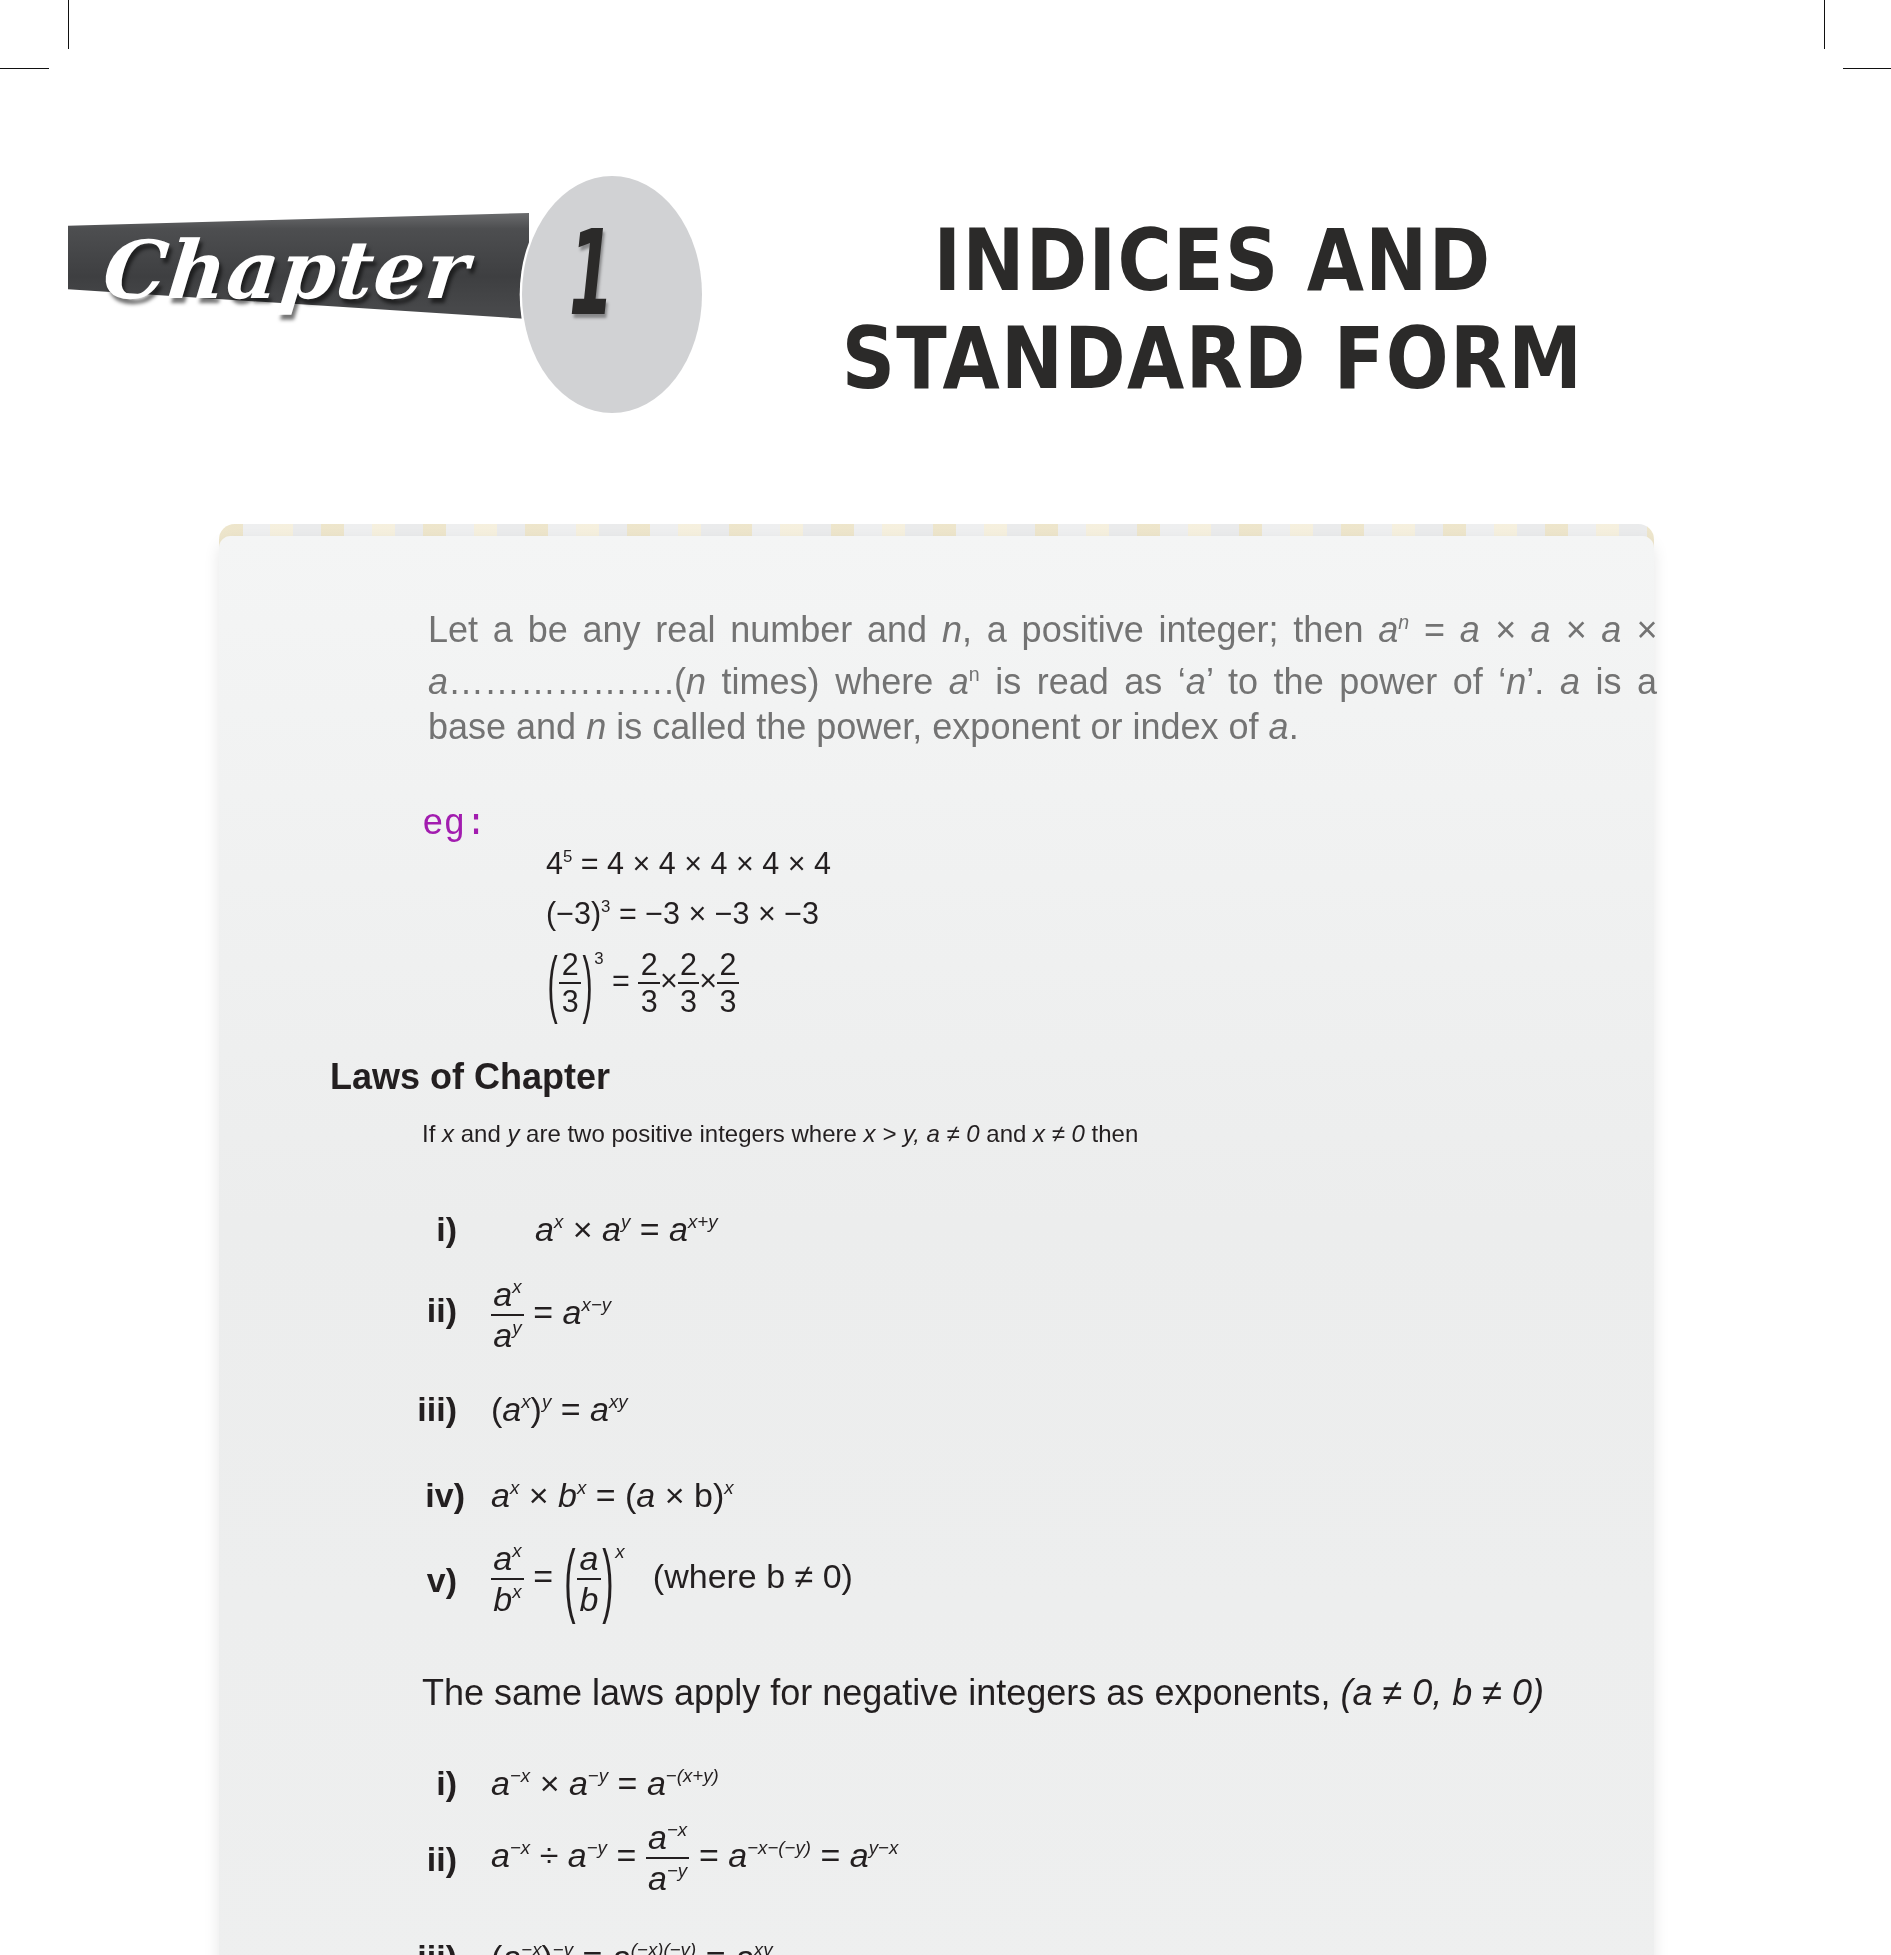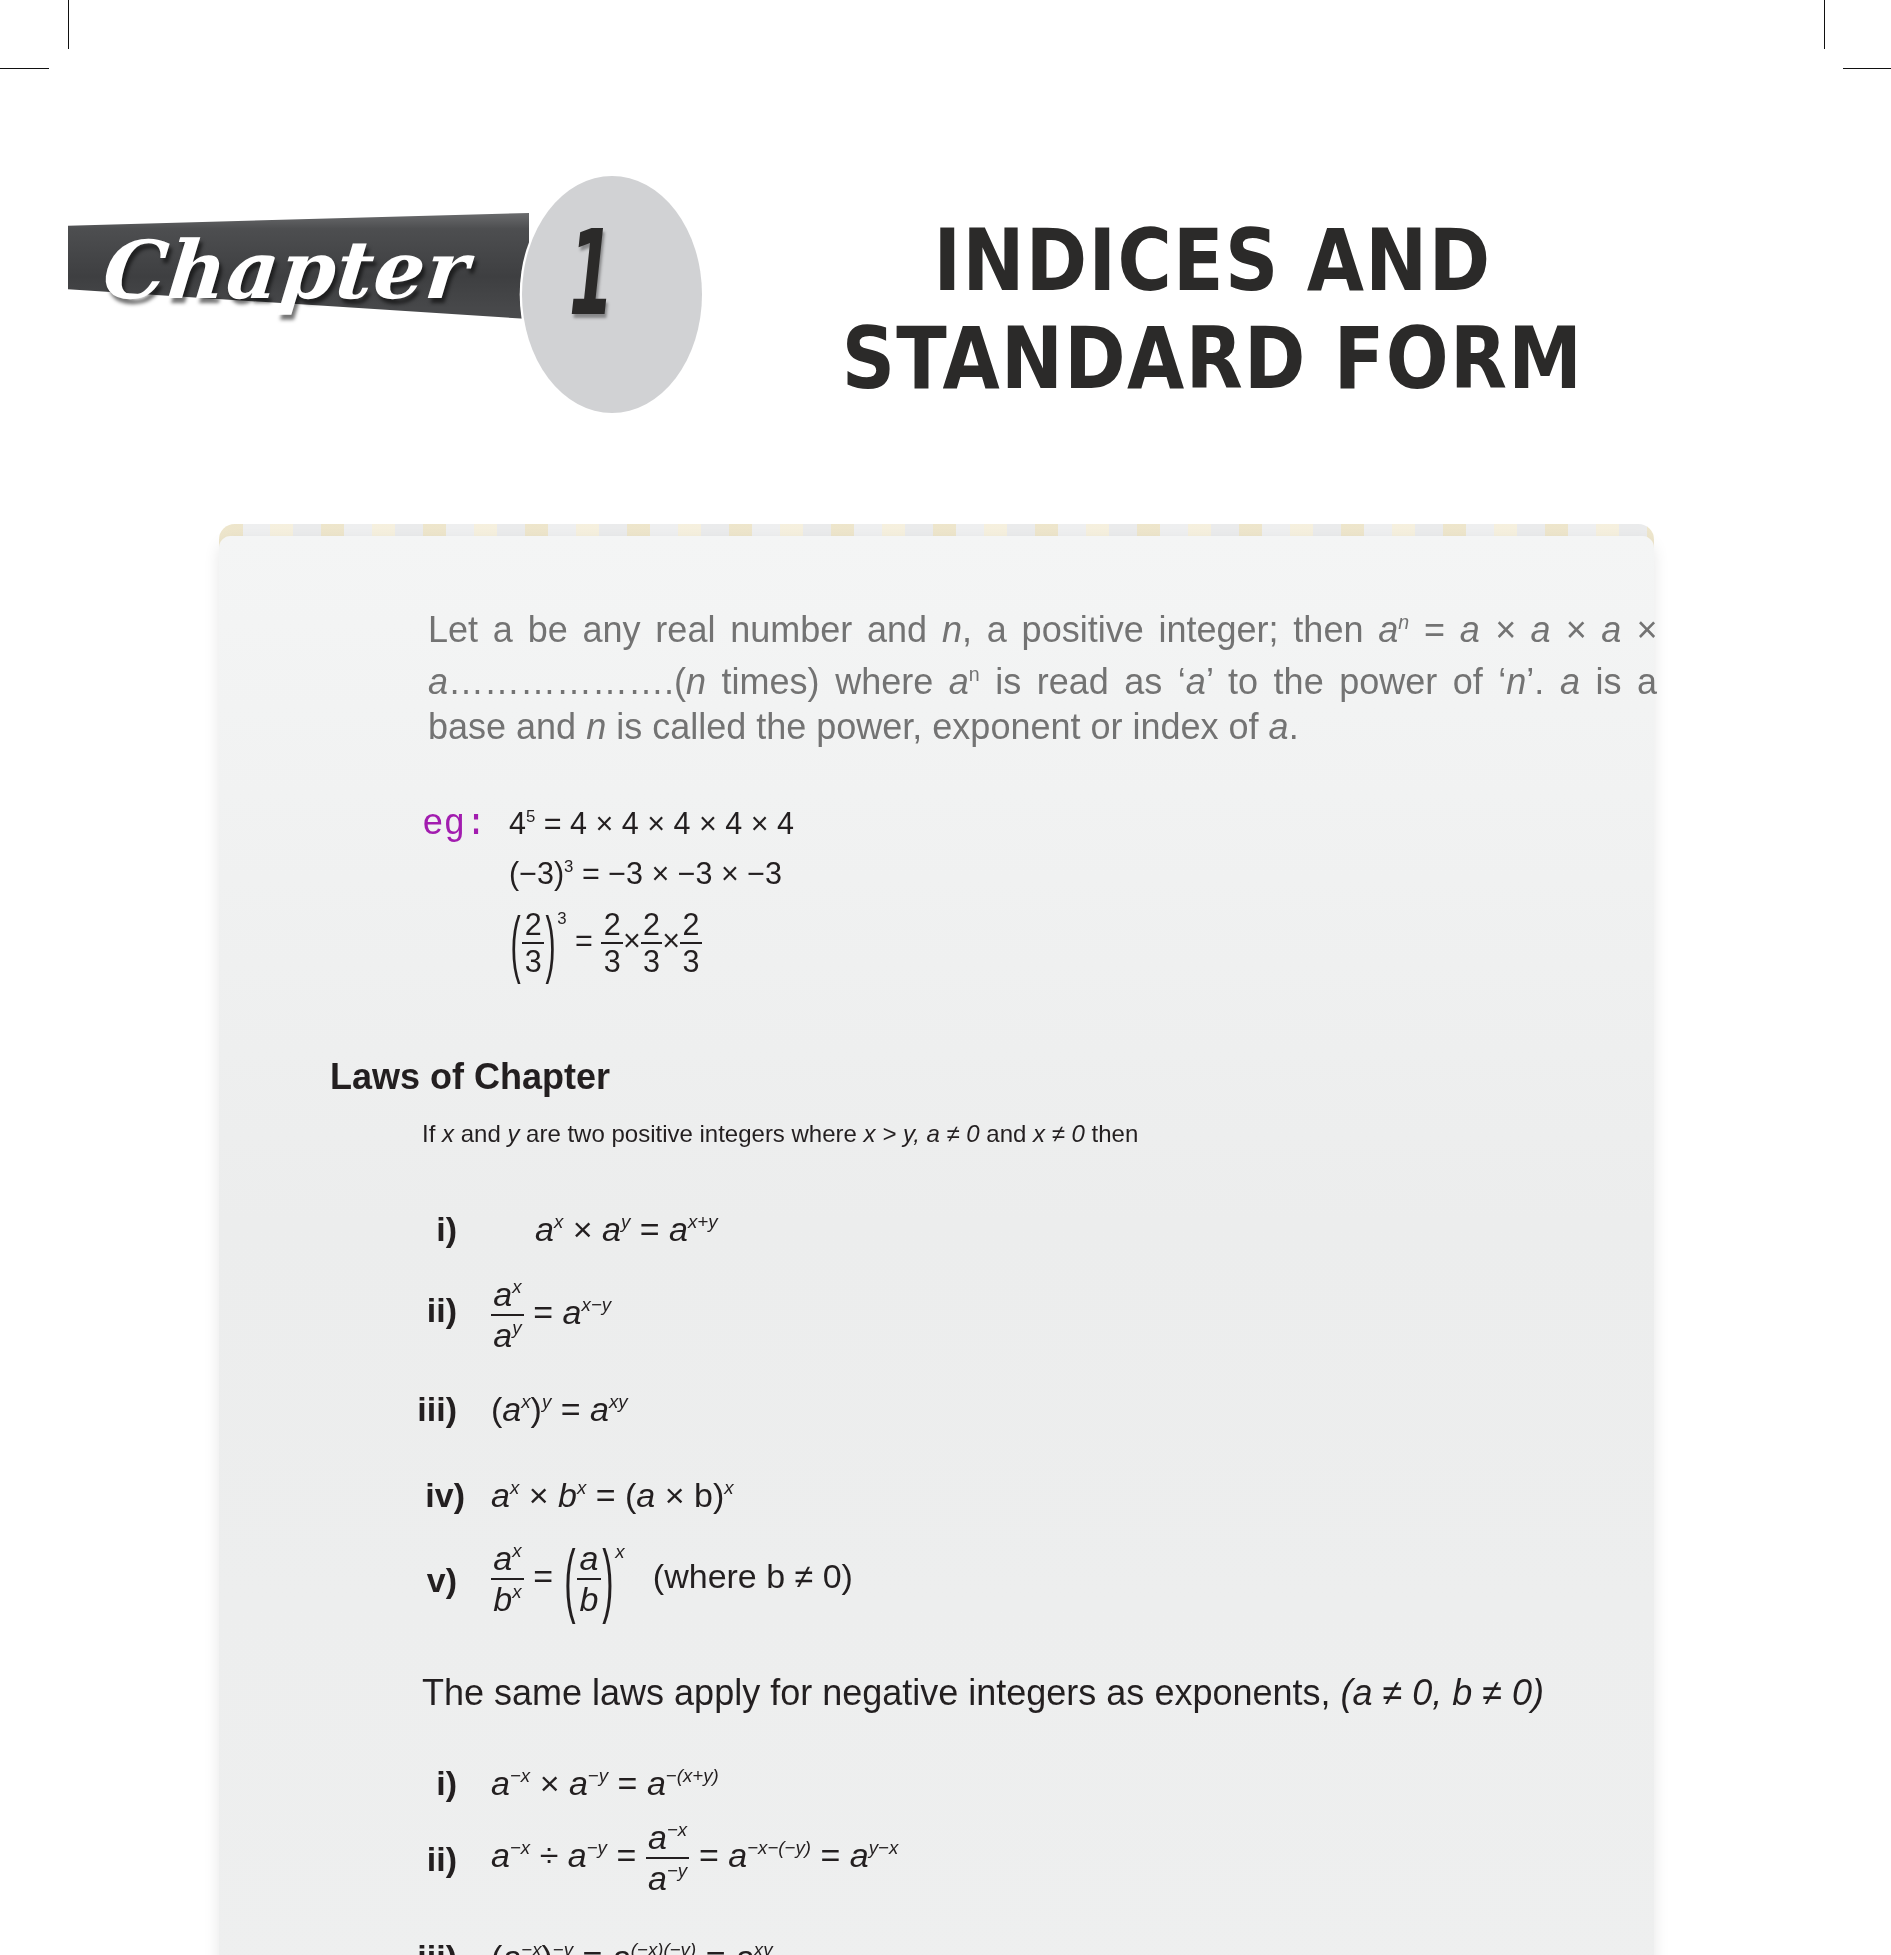--- a/index.html
+++ b/index.html
@@ -40,21 +40,21 @@
     color: #a21caf; white-space: nowrap; }
   .para { position: absolute; left: 420px; top: 600px; width: 1229px; font-size: 36px; line-height: 45px;
     font-family: "Liberation Sans", sans-serif; text-align: justify; color: #737373; margin-left: 8px; }
   .para i { font-style: italic; }
   .para sup { font-size: 19.6px; }
 
   .eg-label { left: 422px; top: 804px; font-size: 36px; }
   .math { font-family: "Liberation Sans", sans-serif; color: #231f20; }
   .math i { font-style: italic; }
   .math sup { font-size: 0.55em; vertical-align: 0.7em; }
-  .eg-line { position: absolute; left: 509px; font-size: 30.5px; white-space: nowrap; }
+  .eg-line { position: absolute; left: 546px; font-size: 30.5px; white-space: nowrap; margin-top: 40px; }
 
   .frac { display: inline-block; vertical-align: middle; text-align: center; }
   .frac > span { display: block; padding: 0 2.3px; }
   .frac > span.num { border-bottom: 2px solid #231f20; }
   .paren { display: inline-block; vertical-align: middle; font-weight: 100; transform: scaleY(2.4); margin: 0 1.6px; }
 
   .heading { position: absolute; left: 330px; top: 1056px; font-size: 36px; font-weight: bold;
     font-family: "Liberation Sans", sans-serif; color: #231f20; }
   .intro { position: absolute; left: 422px; top: 1120px; font-size: 24px; white-space: nowrap; }
   .intro i { font-style: italic; }

